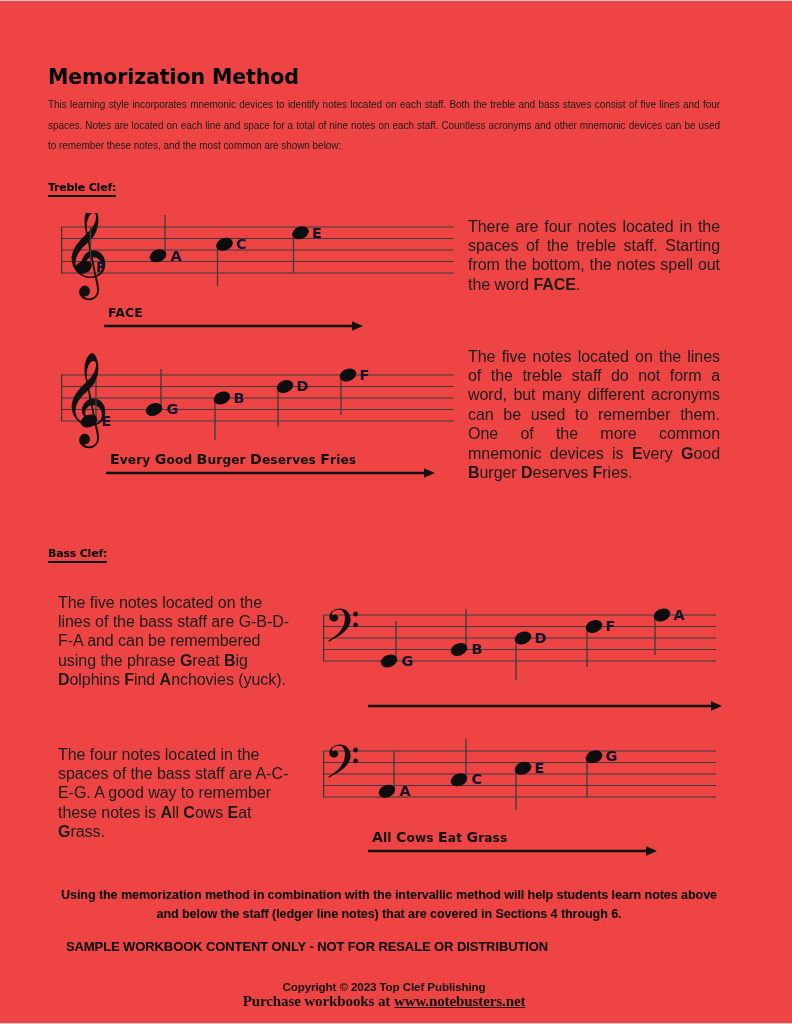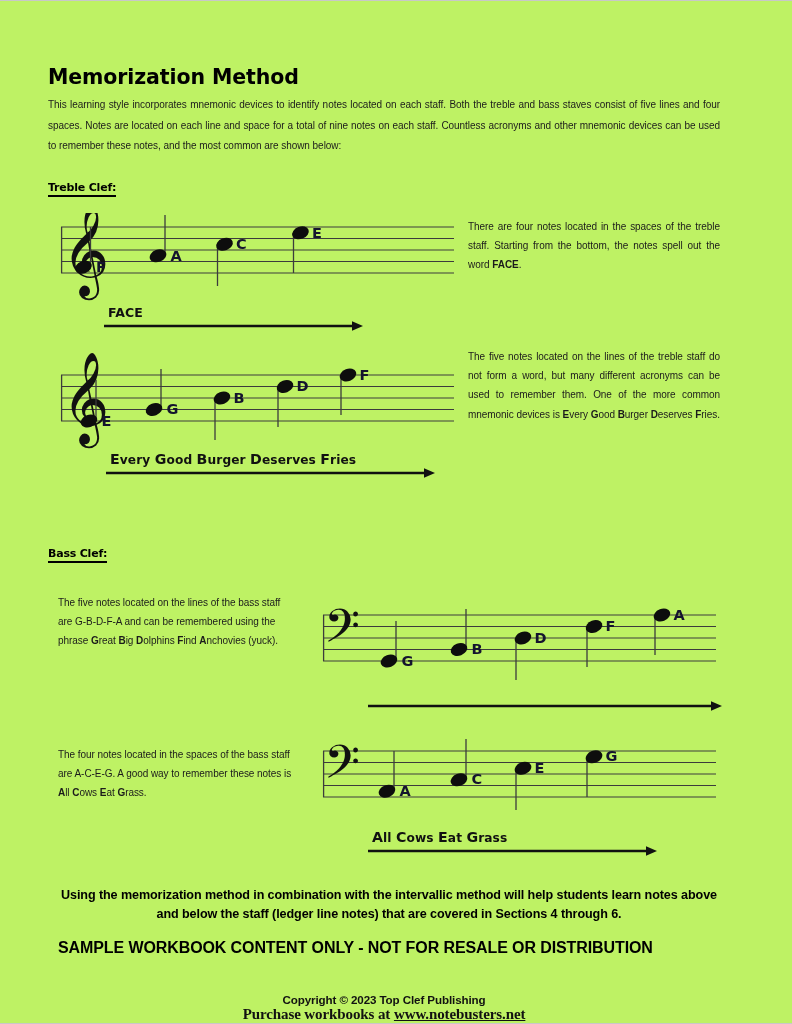--- a/index.html
+++ b/index.html
@@ -14,21 +14,21 @@
     position: relative;
     font-family: "Liberation Sans", sans-serif;
     color: #1a1a1a;
     overflow: hidden;
   }
   .page {
     position: absolute;
     left: 0; top: 0;
     width: 792px;
     height: 1024px;
-    background: #bef264;
+    background: #ef4444;
     border-top: 1px solid #c8c8c8;
     border-bottom: 1px solid #c8c8c8;
     box-sizing: border-box;
     padding-left: 12px;
   }
   .content {
     position: absolute;
     left: 48px;
     top: 64px;
     width: 672px;
@@ -57,21 +57,21 @@
     font-weight: bold;
     margin: 0;
     color: #000;
     display: inline-block;
     border-bottom: 2.2px solid #000;
     padding-bottom: 1px;
     letter-spacing: -0.2px;
   }
 
   .side-text {
-    font-size: 10px;
+    font-size: 16px;
     line-height: 19.4px;
     color: #1b1b1b;
     text-align: justify;
     letter-spacing: -0.05px;
   }
   .side-text b { font-weight: bold; }
 
   
   .staff-block { position: relative; }
   .staff-svg { display: block; }
@@ -96,24 +96,24 @@
   .foot-para {
     font-size: 12.6px;
     font-weight: bold;
     line-height: 19.5px;
     color: #000;
     margin: 0;
     letter-spacing: -0.1px;
     text-align: center;
   }
   .foot-sample {
-    font-size: 16px;
+    font-size: 13px;
     font-weight: bold;
     color: #000;
-    margin: 0;
+    margin: 8px;
     letter-spacing: -0.1px;
   }
   .copy-line {
     text-align: center;
     font-size: 11.6px;
     font-weight: bold;
     color: #111;
     letter-spacing: -0.1px;
   }
   .copy-line2 {
@@ -376,19 +376,19 @@
         </svg>
       </div>
     </div>
 
     
     <div style="position:relative; margin-top:4px; padding-left:10px;">
       <p class="foot-para">Using the memorization method in combination with the intervallic method will help students learn notes above and below the staff (ledger line notes) that are covered in Sections 4 through 6.</p>
       <p class="foot-sample" style="margin-top:14px;">SAMPLE WORKBOOK CONTENT ONLY - NOT FOR RESALE OR DISTRIBUTION</p>
     </div>
 
-    <div style="margin-top:36px;">
+    <div style="margin-top:26px;">
       <div class="copy-line">Copyright © 2023 Top Clef Publishing</div>
       <div class="copy-line2"><span>Purchase workbooks at </span><u>www.notebusters.net</u></div>
     </div>
 
   </div>
 </div>
 
 </body></html>

